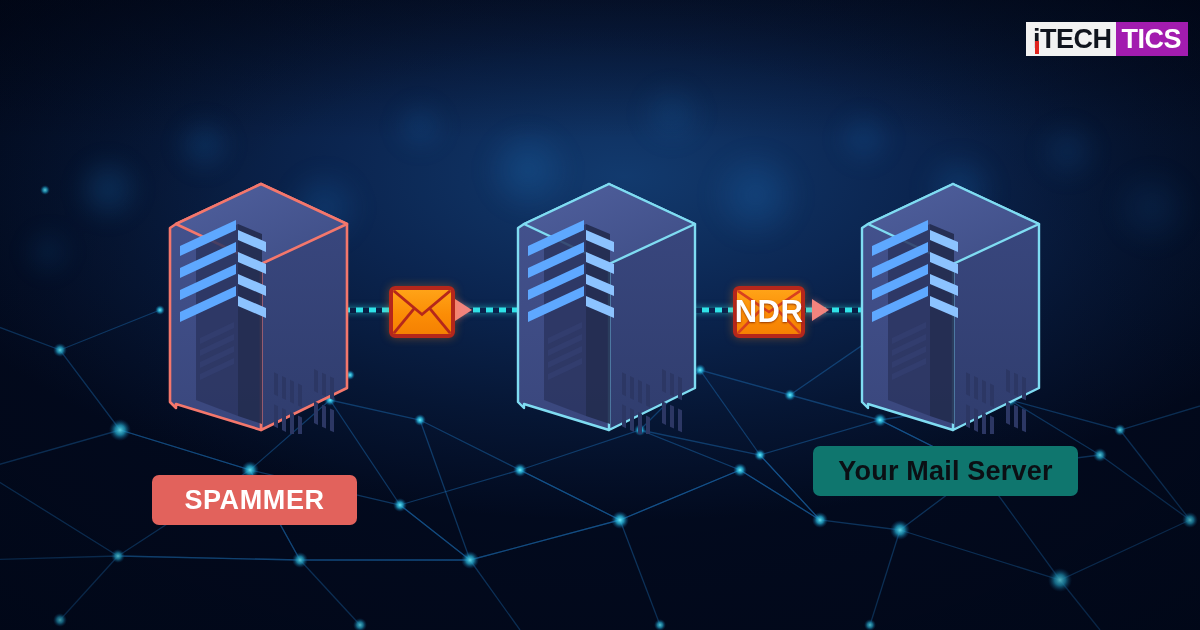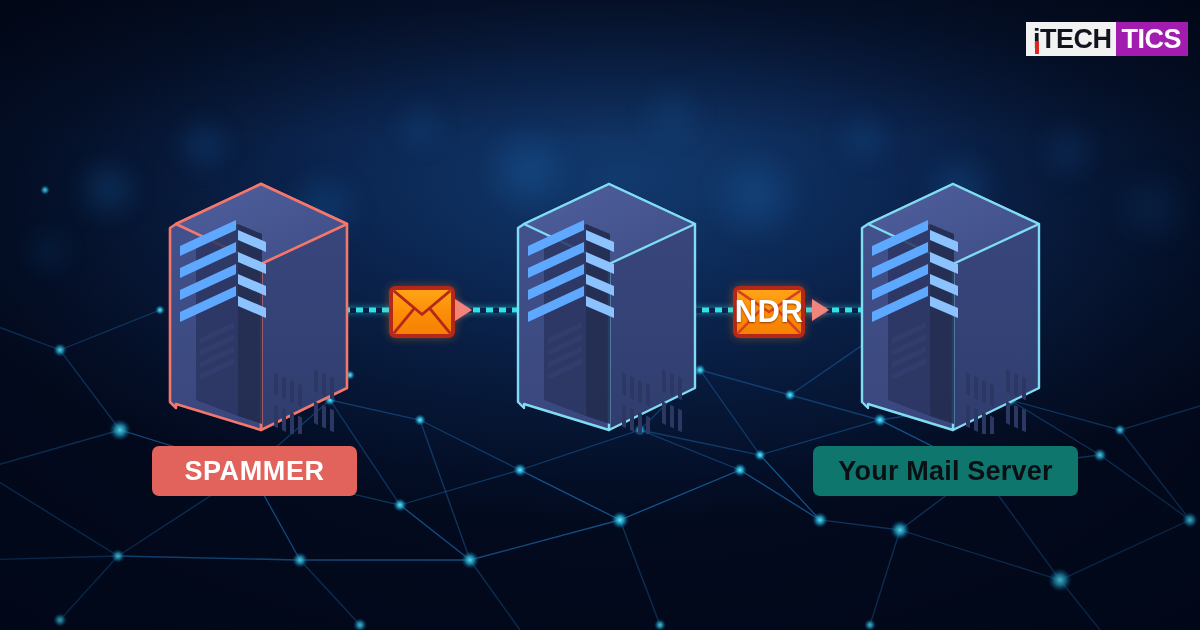--- a/index.html
+++ b/index.html
@@ -99,20 +99,21 @@
     display:flex; align-items:center; justify-content:center;
     border-radius:7px;
     font-weight:bold;
     white-space:nowrap;
   }
   #pill-spammer {
     background:#e2625c;
     color:#ffffff;
     font-size:27px;
     letter-spacing:.6px;
+    margin-top:29px;
   }
   #pill-mailserver {
     background:#0f766e;
     color:#0b0f14;
     font-size:27px;
     letter-spacing:.2px;
   }
 
   
   #logo {

